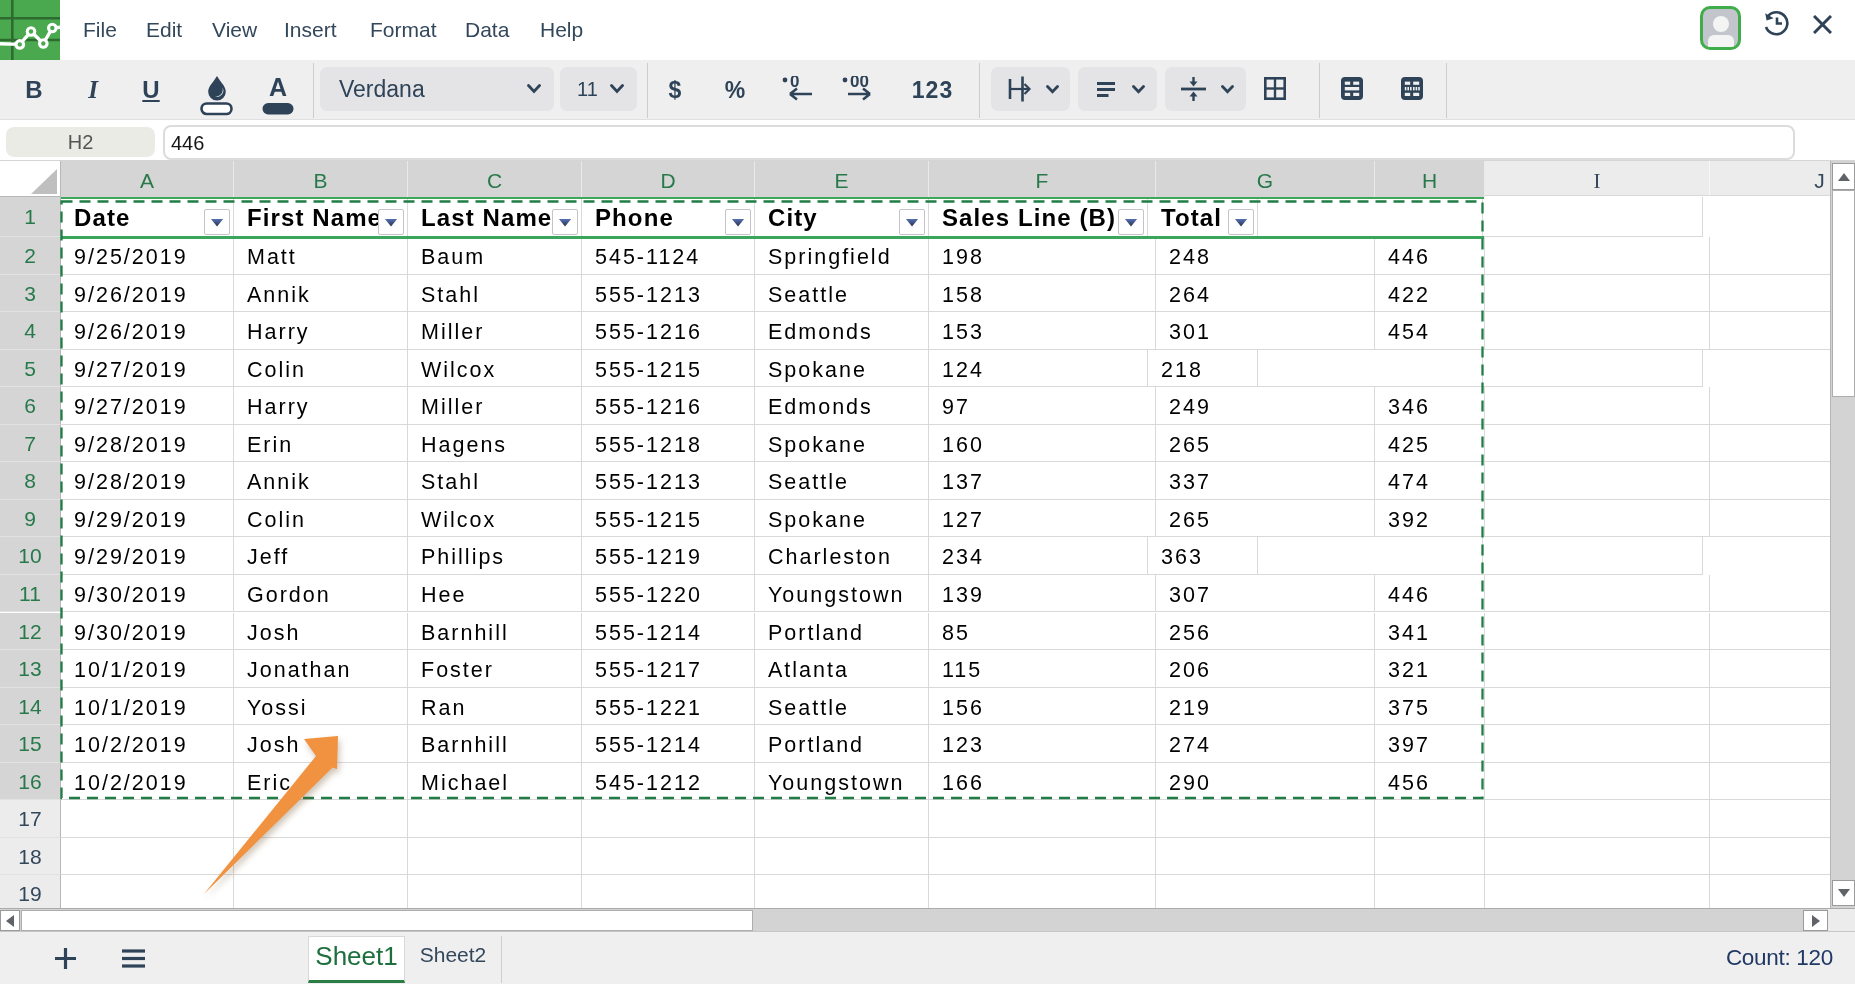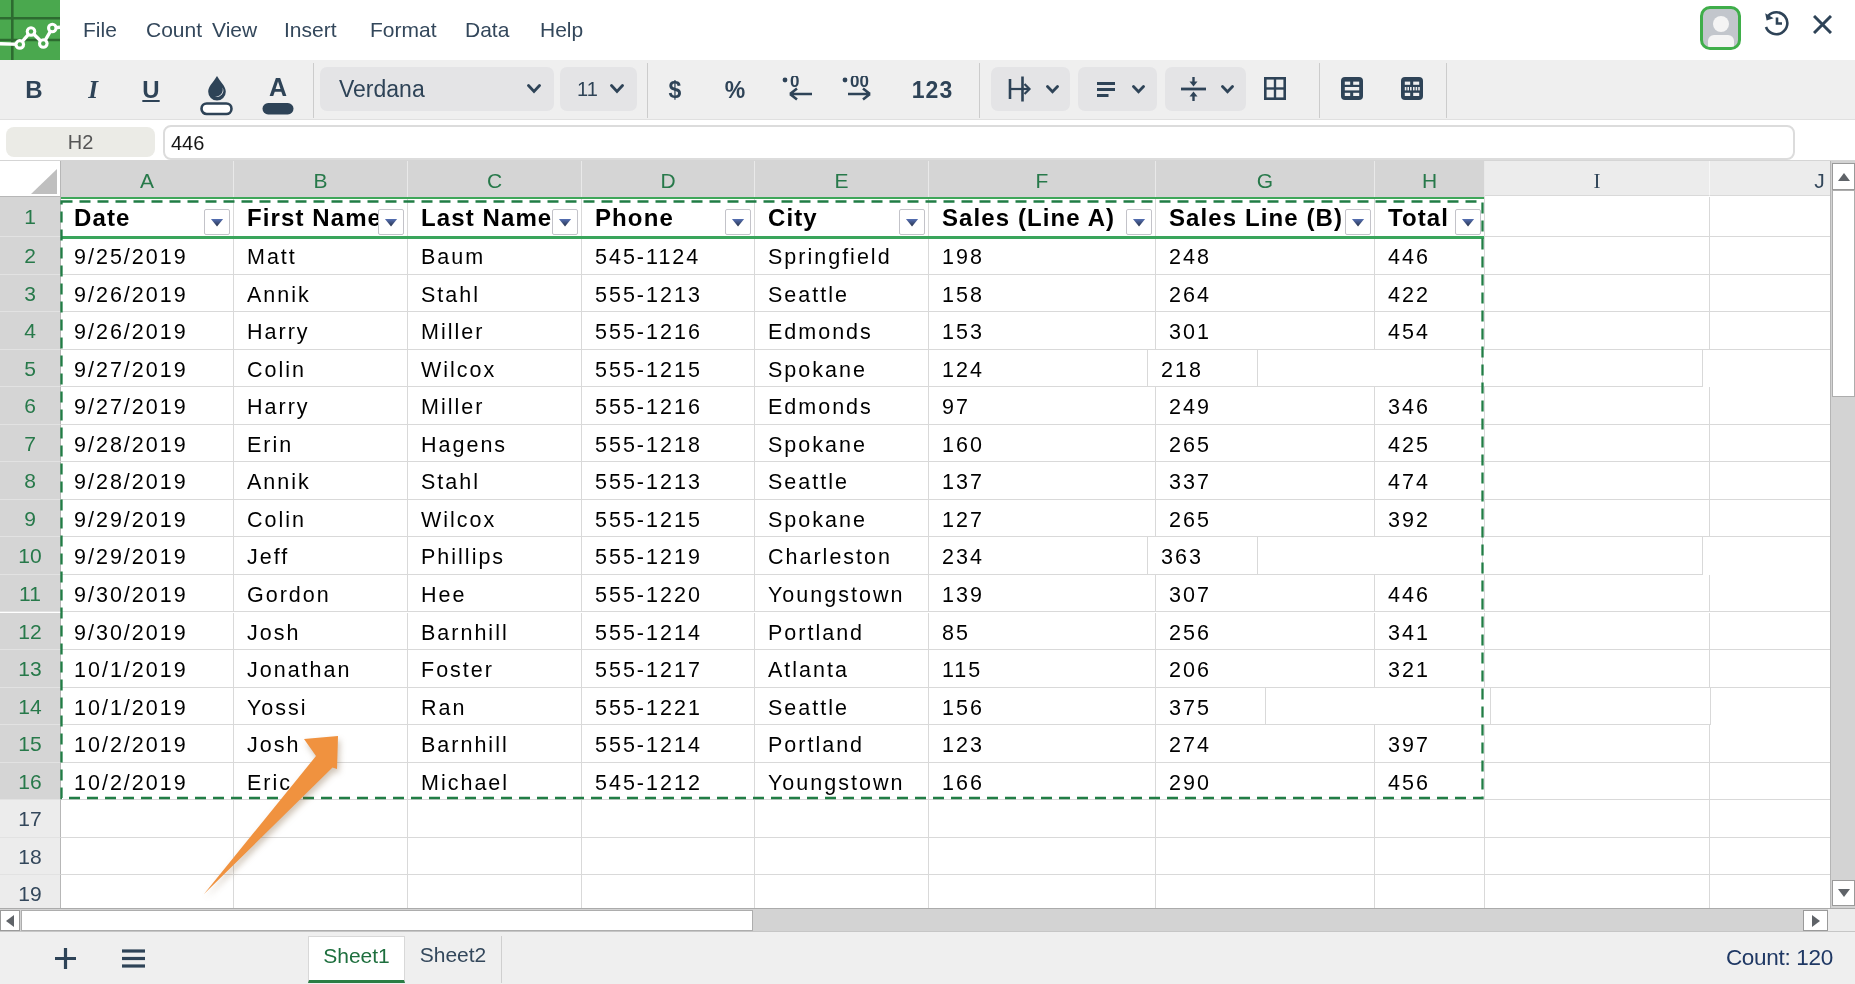--- a/index.html
+++ b/index.html
@@ -33,21 +33,21 @@
   .hcell { font-weight:bold; font-size:24px; letter-spacing:1.1px; }
   .fbtn { position:absolute; right:3px; top:50%; margin-top:-8px; width:26px; height:26px; background:#fff; border:1px solid #c3c3c9; border-radius:2px; }
   .fbtn:after { content:""; position:absolute; left:50%; top:50%; margin-left:-6.5px; margin-top:-3.5px; width:13px; height:8px; background:linear-gradient(#5570b5,#232c3f); clip-path:polygon(0 0,100% 0,50% 100%); }
   
   #vsb { position:absolute; left:1830px; top:0; width:25px; height:747px; background:#d3d3d3; border-left:1px solid #b5b5b5; }
   .sbtn { position:absolute; background:#fff; border:1px solid #9a9a9a; display:flex; align-items:center; justify-content:center; }
   #hsb { left:0; top:908px; width:1855px; height:23px; background:#d3d3d3; border-top:1px solid #ababab; }
   #hcorner { position:absolute; left:1828px; top:0; width:27px; height:23px; background:#ececec; }
   
   #bbar { left:0; top:931px; width:1855px; height:53px; background:#efefef; border-top:1px solid #c6c6c6; }
-  #tab1 { position:absolute; left:308px; top:4px; width:97px; height:47px; background:#fff; border:1px solid #d8d8d8; border-bottom:3px solid #2a7d44; color:#1e6f3e; font-size:21px; text-align:center; line-height:38px; }
+  #tab1 { position:absolute; left:308px; top:4px; width:97px; height:47px; background:#fff; border:1px solid #d8d8d8; border-bottom:3px solid #2a7d44; color:#1e6f3e; font-size:26px; text-align:center; line-height:38px; }
   #tab2 { position:absolute; left:405px; top:4px; width:97px; height:47px; color:#33475b; font-size:21px; text-align:center; line-height:38px; border-right:1px solid #cfcfcf; }
   #count { position:absolute; right:22px; top:0; height:53px; line-height:52px; font-size:22.5px; letter-spacing:-0.3px; color:#1f3864; }
 </style>
 </head>
 <body>
 
 <div id="menubar" class="abs">
   <svg class="abs" style="left:0;top:0" width="60" height="60" viewBox="0 0 60 60">
     <rect width="60" height="60" fill="#4aa84e"></rect>
     <g stroke="#2d6b30" stroke-width="2.6">
@@ -63,21 +63,21 @@
         <circle cx="52.3" cy="28" r="5.3"></circle>
     </g>
     <g fill="#4aa84e">
       <circle cx="19.8" cy="44.4" r="2.2"></circle>
         <circle cx="31" cy="31.5" r="2.2"></circle>
       <circle cx="43.3" cy="43.5" r="2.2"></circle>
         <circle cx="52.3" cy="28" r="2.2"></circle>
     </g>
   </svg>
   <div class="menuitem" style="left:83px">File</div>
-  <div class="menuitem" style="left:146px">Count</div>
+  <div class="menuitem" style="left:146px">Edit</div>
   <div class="menuitem" style="left:212px">View</div>
   <div class="menuitem" style="left:284px">Insert</div>
   <div class="menuitem" style="left:370px">Format</div>
   <div class="menuitem" style="left:465px">Data</div>
   <div class="menuitem" style="left:540px">Help</div>
 
   <div class="abs" style="left:1700px;top:6px;width:41px;height:44px;border:3px solid #3fae4a;border-radius:10px;background:#c2c6cc;overflow:hidden">
     <div class="abs" style="left:50%;top:7px;width:16px;height:16px;margin-left:-8px;border-radius:50%;background:#f4f4f4"></div>
     <div class="abs" style="left:50%;top:26px;width:26px;height:18px;margin-left:-13px;border-radius:6px 6px 8px 8px;background:#f4f4f4"></div>
   </div>
@@ -237,21 +237,20 @@
       </div>
 
     <div id="rows">
         <div class="row" style="top:36px;height:40px">
           <div class="rn sel" style="line-height:40px">1</div>
           <div class="cell hcell" style="width:173px;line-height:41px;border-bottom:none;">Date<span class="fbtn"></span></div>
           <div class="cell hcell" style="width:174px;line-height:41px;border-bottom:none;">First Name<span class="fbtn"></span></div>
           <div class="cell hcell" style="width:174px;line-height:41px;border-bottom:none;">Last Name<span class="fbtn"></span></div>
           <div class="cell hcell" style="width:173px;line-height:41px;border-bottom:none;">Phone<span class="fbtn"></span></div>
           <div class="cell hcell" style="width:174px;line-height:41px;border-bottom:none;">City<span class="fbtn"></span></div>
-          <div class="cell hcell" style="width:227px;line-height:41px;border-bottom:none;">Sales (Line A)<span class="fbtn"></span></div>
           <div class="cell hcell" style="width:219px;line-height:41px;border-bottom:none;">Sales Line (B)<span class="fbtn"></span></div>
           <div class="cell hcell" style="width:110px;line-height:41px;border-bottom:none;">Total<span class="fbtn"></span></div>
           <div class="cell" style="width:225px;line-height:41px;"></div>
           <div class="cell" style="width:220px;line-height:41px;"></div>
         </div>
         <div class="row" style="top:76px;height:37.55px">
           <div class="rn sel" style="line-height:37.55px">2</div>
           <div class="cell" style="width:173px;line-height:41.55px;">9/25/2019</div>
           <div class="cell" style="width:174px;line-height:41.55px;">Matt</div>
           <div class="cell" style="width:174px;line-height:41.55px;">Baum</div>
@@ -405,20 +404,21 @@
           <div class="cell" style="width:220px;line-height:41.55px;"></div>
         </div>
         <div class="row" style="top:526.6px;height:37.55px">
           <div class="rn sel" style="line-height:37.55px">14</div>
           <div class="cell" style="width:173px;line-height:41.55px;">10/1/2019</div>
           <div class="cell" style="width:174px;line-height:41.55px;">Yossi</div>
           <div class="cell" style="width:174px;line-height:41.55px;">Ran</div>
           <div class="cell" style="width:173px;line-height:41.55px;">555-1221</div>
           <div class="cell" style="width:174px;line-height:41.55px;">Seattle</div>
           <div class="cell" style="width:227px;line-height:41.55px;">156</div>
+          <div class="cell" style="width:219px;line-height:41.55px;">219</div>
           <div class="cell" style="width:110px;line-height:41.55px;">375</div>
           <div class="cell" style="width:225px;line-height:41.55px;"></div>
           <div class="cell" style="width:220px;line-height:41.55px;"></div>
         </div>
         <div class="row" style="top:564.15px;height:37.55px">
           <div class="rn sel" style="line-height:37.55px">15</div>
           <div class="cell" style="width:173px;line-height:41.55px;">10/2/2019</div>
           <div class="cell" style="width:174px;line-height:41.55px;">Josh</div>
           <div class="cell" style="width:174px;line-height:41.55px;">Barnhill</div>
           <div class="cell" style="width:173px;line-height:41.55px;">555-1214</div>

